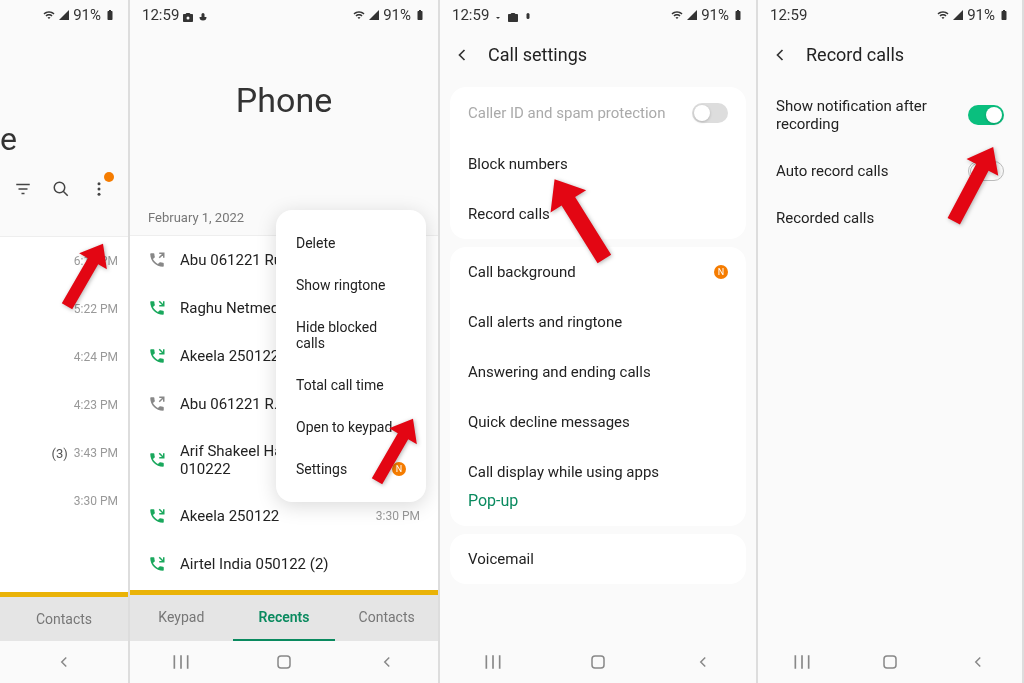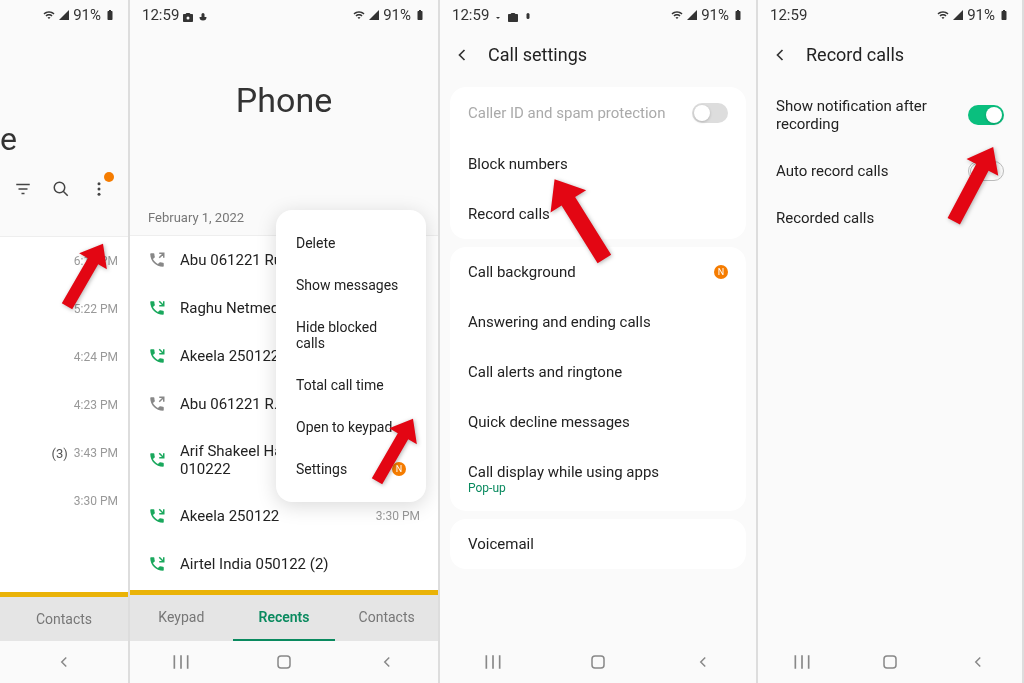--- a/index.html
+++ b/index.html
@@ -50,21 +50,21 @@
 .popup-item{padding:13px 20px;font-size:14px;color:#222;display:flex;justify-content:space-between;align-items:center}
 .popup-badge{width:14px;height:14px;background:#f57c00;border-radius:50%;display:flex;align-items:center;justify-content:center;color:#fff;font-size:9px}
 
 .sub-header{display:flex;align-items:center;padding:14px 12px;gap:16px}
 .back-btn{width:20px;height:20px}
 .sub-title{font-size:18px;color:#222}
 
 .settings-list{background:#fff;margin:8px 10px;border-radius:16px;overflow:hidden}
 .settings-item{padding:16px 18px;font-size:15px;color:#222;display:flex;align-items:center;justify-content:space-between}
 .settings-item.disabled{color:#aaa}
-.settings-sub{font-size:12px;color:#0a8a5f;margin-top:0}
+.settings-sub{font-size:16px;color:#0a8a5f;margin-top:10px}
 .settings-badge{width:14px;height:14px;background:#f57c00;border-radius:50%;display:flex;align-items:center;justify-content:center;color:#fff;font-size:9px}
 .settings-scroll{flex:1;overflow-y:auto}
 
 .p4 .settings-item{padding:14px 4px;background:transparent}
 .p4-list{padding:4px 14px}
 
 .toggle{width:36px;height:20px;border-radius:10px;background:#ddd;position:relative;flex-shrink:0}
 .toggle::after{content:"";position:absolute;width:16px;height:16px;background:#fff;border-radius:50%;top:2px;left:2px;box-shadow:0 1px 3px rgba(0,0,0,0.2)}
 .toggle.on{background:#0abf7e}
 .toggle.on::after{left:18px}
@@ -261,21 +261,21 @@
         <svg viewBox="0 0 24 24" width="18" height="18" fill="none" stroke="#888" stroke-width="2">
           <path d="M15 18l-6-6 6-6"></path>
         </svg>
       </span>
   </div>
   <div class="popup" id="p2-popup">
       <div class="popup-item">
         <span>Delete</span>
       </div>
       <div class="popup-item">
-        <span>Show messages</span>
+        <span>Show ringtone</span>
       </div>
       <div class="popup-item">
         <span>Hide blocked calls</span>
       </div>
       <div class="popup-item">
         <span>Total call time</span>
       </div>
       <div class="popup-item">
         <span>Open to keypad</span>
       </div>
@@ -345,26 +345,26 @@
       </div>
       <div class="settings-list">
         <div class="settings-item ">
           <div>
             <div>Call background</div>
           </div>
           <span class="settings-badge">N</span>
         </div>
         <div class="settings-item ">
           <div>
+            <div>Call alerts and ringtone</div>
+          </div>
+        </div>
+        <div class="settings-item ">
+          <div>
             <div>Answering and ending calls</div>
-          </div>
-        </div>
-        <div class="settings-item ">
-          <div>
-            <div>Call alerts and ringtone</div>
           </div>
         </div>
         <div class="settings-item ">
           <div>
             <div>Quick decline messages</div>
           </div>
         </div>
         <div class="settings-item ">
           <div>
             <div>Call display while using apps</div>

